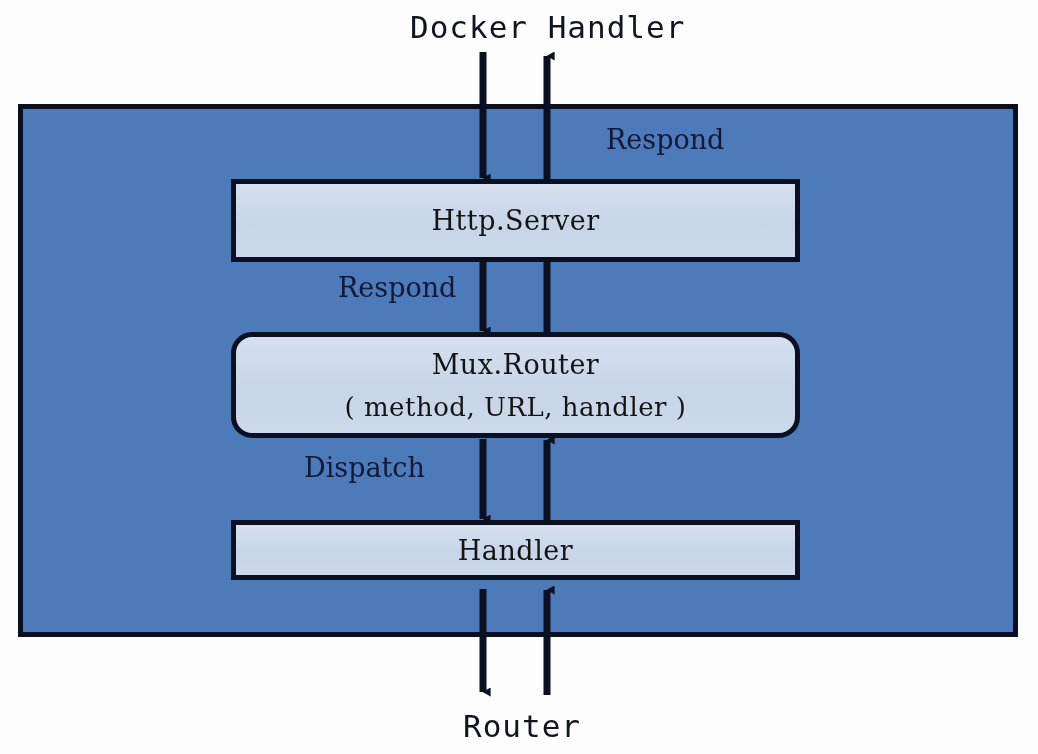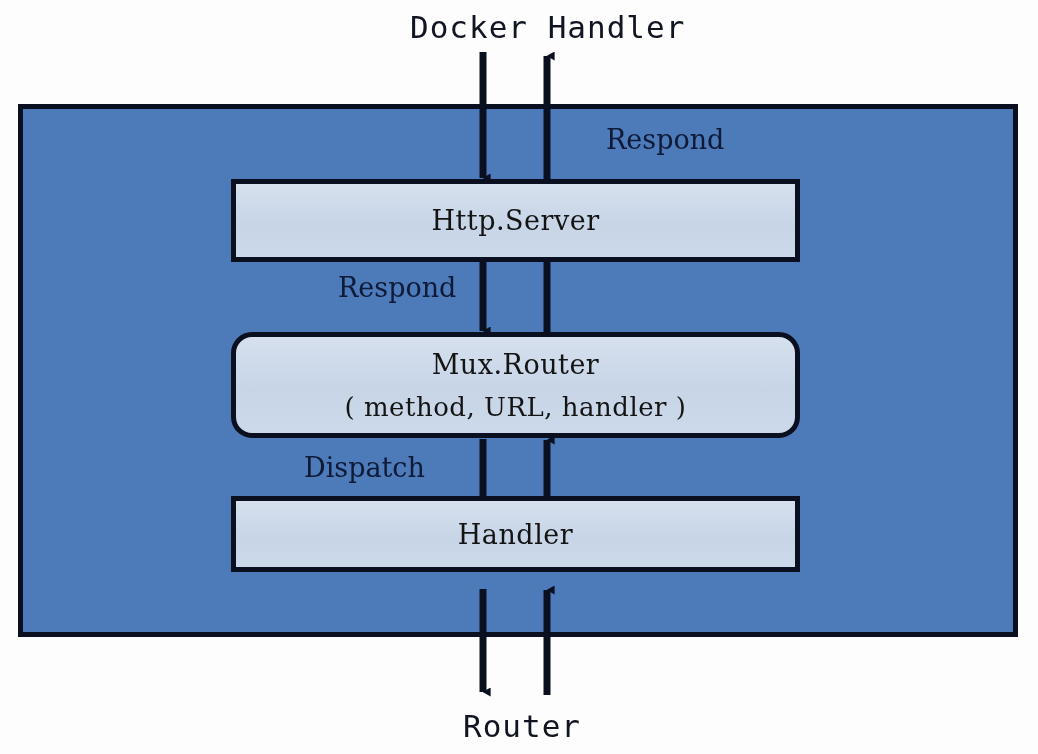--- a/index.html
+++ b/index.html
@@ -61,21 +61,21 @@
     white-space: nowrap;
   }
   .node-sub {
     font-size: 26px;
     letter-spacing: 0.5px;
     white-space: nowrap;
     margin-top: 12px;
   }
   #node-http   { top: 179px; height: 83px; }
   #node-mux    { top: 332px; height: 106px; border-radius: 21px; }
-  #node-handler{ top: 496px; height: 76px; }
+  #node-handler{ top: 520px; height: 60px; }
 
   
   .endpoint {
     position: absolute;
     font-family: "DejaVu Sans Mono", monospace;
     font-size: 31px;
     letter-spacing: 1px;
     color: #111522;
     white-space: nowrap;
   }

